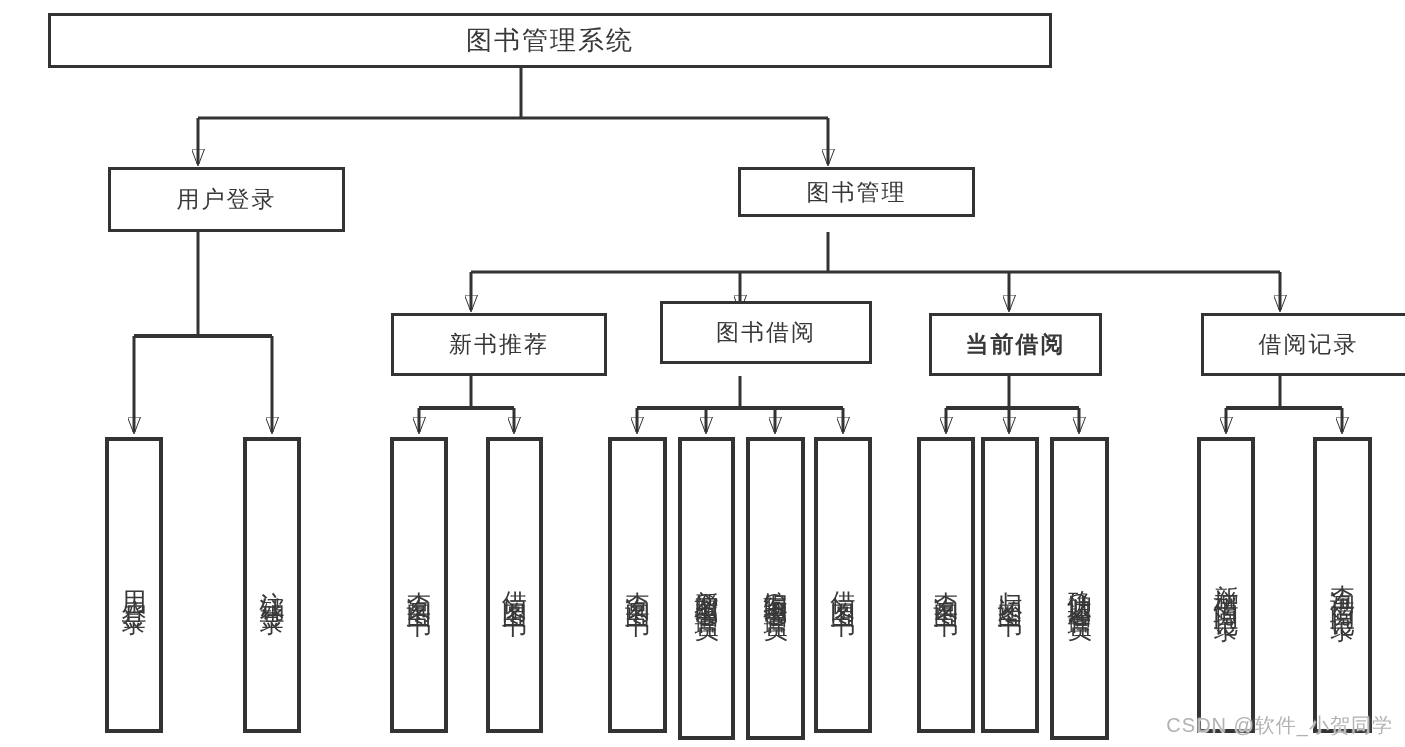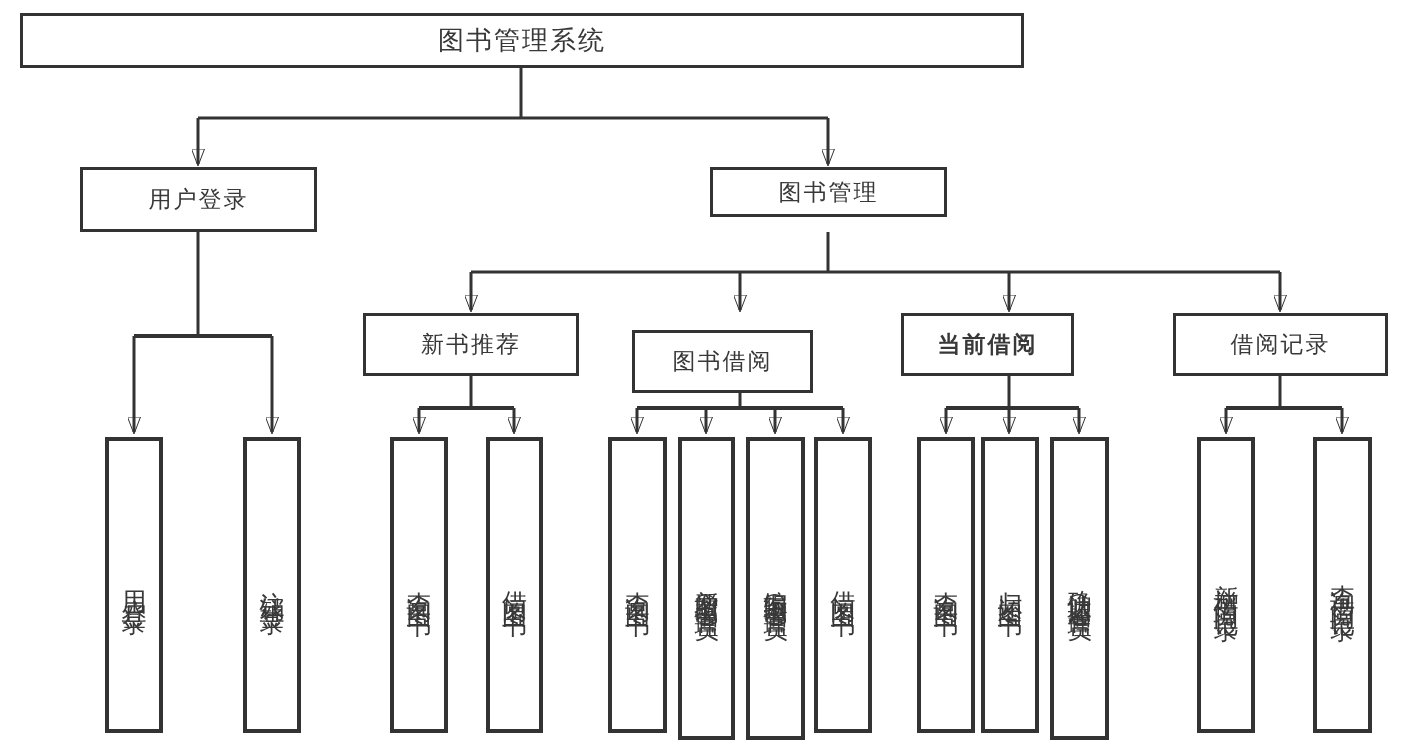--- a/index.html
+++ b/index.html
@@ -9,21 +9,21 @@
     color:#383838; overflow:hidden;
   }
   svg.wires { position:absolute; left:0; top:0; }
   .wires path { stroke:#333333; fill:none; }
   .wires .ln { stroke-width:3; }
   .wires .lh { stroke-width:4; }
 
   .hbox {
     position:absolute; box-sizing:border-box; background:#ffffff;
     border:3px solid #333333; display:flex; align-items:center; justify-content:center;
-    letter-spacing:2px; white-space:nowrap;
+    letter-spacing:2px; white-space:nowrap;margin-left:28px;
   }
   .hbox.root { font-size:26px; }
   .hbox.lvl  { font-size:23px; }
 
   .vbox {
     position:absolute; box-sizing:border-box; background:#ffffff;
     border:4px solid #333333;
     writing-mode:vertical-lr; text-orientation:mixed;
     display:flex; align-items:center; justify-content:center;
     font-size:25px; letter-spacing:7px; line-height:1;
@@ -111,21 +111,21 @@
   <div class="hbox lvl" style="left:80px; top:167px; width:237px; height:65px;">
     <span>用户登录</span>
   </div>
   <div class="hbox lvl" style="left:710px; top:167px; width:237px; height:50px;">
     <span>图书管理</span>
   </div>
 
   <div class="hbox lvl" style="left:363px; top:313px; width:216px; height:63px;">
     <span>新书推荐</span>
   </div>
-  <div class="hbox lvl" style="left:632px; top:330px; width:181px; height:63px;">
+  <div class="hbox lvl" style="left:632px; top:301px; width:212px; height:63px;">
     <span>图书借阅</span>
   </div>
   <div class="hbox lvl" style="left:901px; top:313px; width:173px; height:63px;font-weight:bold;">
     <span>当前借阅</span>
   </div>
   <div class="hbox lvl" style="left:1173px; top:313px; width:215px; height:63px;text-align:right;">
     <span>借阅记录</span>
   </div>
 
   <div class="vbox" style="left:105px; top:437px; width:58px; height:296px;">
@@ -165,14 +165,15 @@
     <span>确认归还（管理员）</span>
   </div>
 
   <div class="vbox" style="left:1197px; top:437px; width:58px; height:296px;">
     <span>新增借阅记录</span>
   </div>
   <div class="vbox" style="left:1313px; top:437px; width:59px; height:296px;">
     <span>查询借阅记录</span>
   </div>
 
+  <div class="watermark">CSDN @软件_小贺同学</div>
 
 </div>
 
 </body></html>

